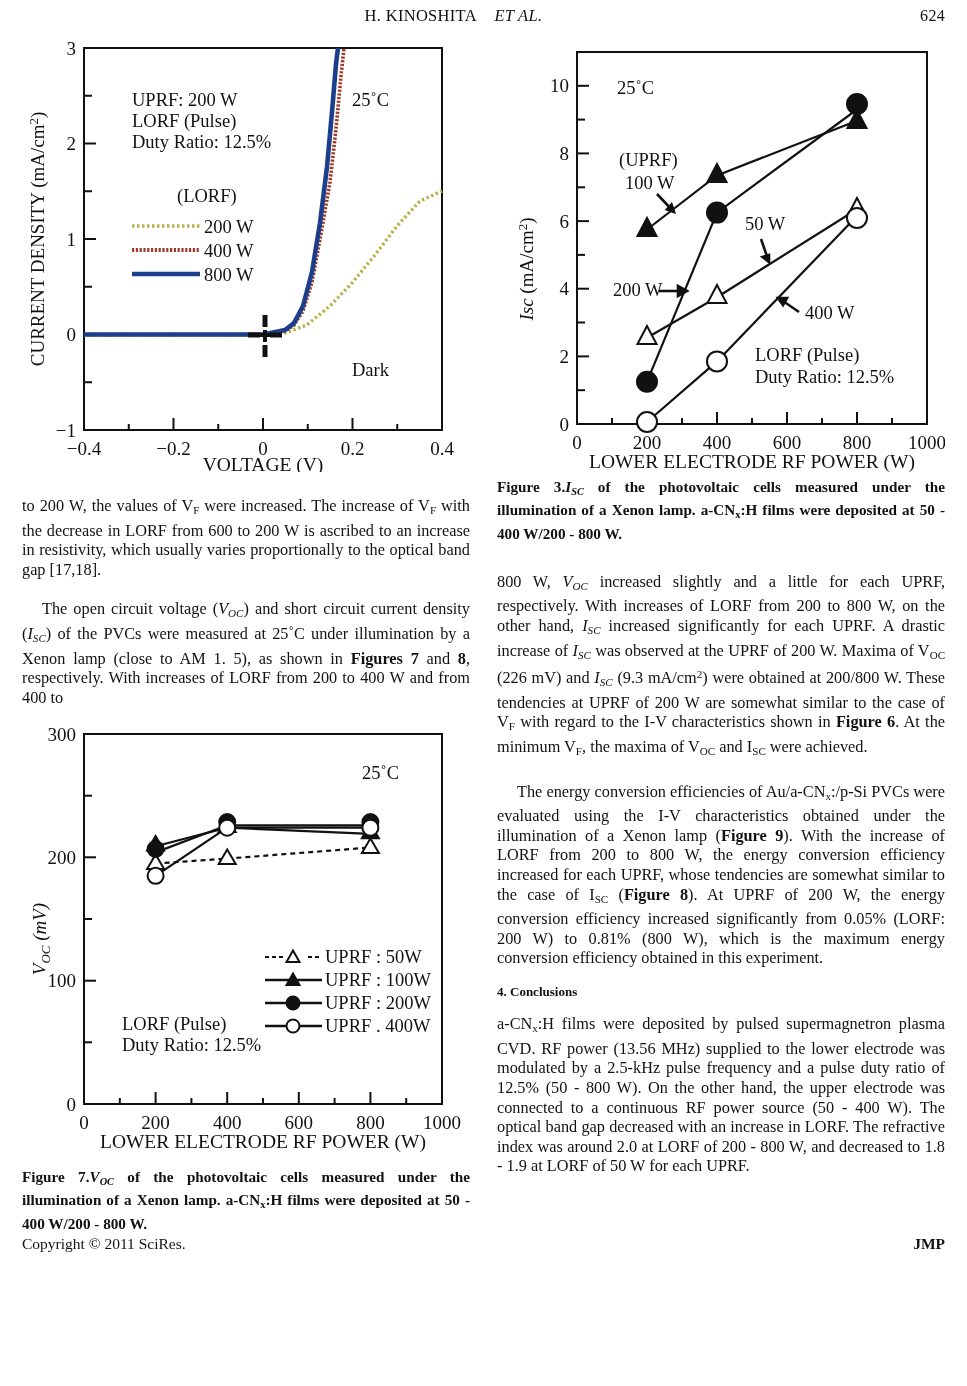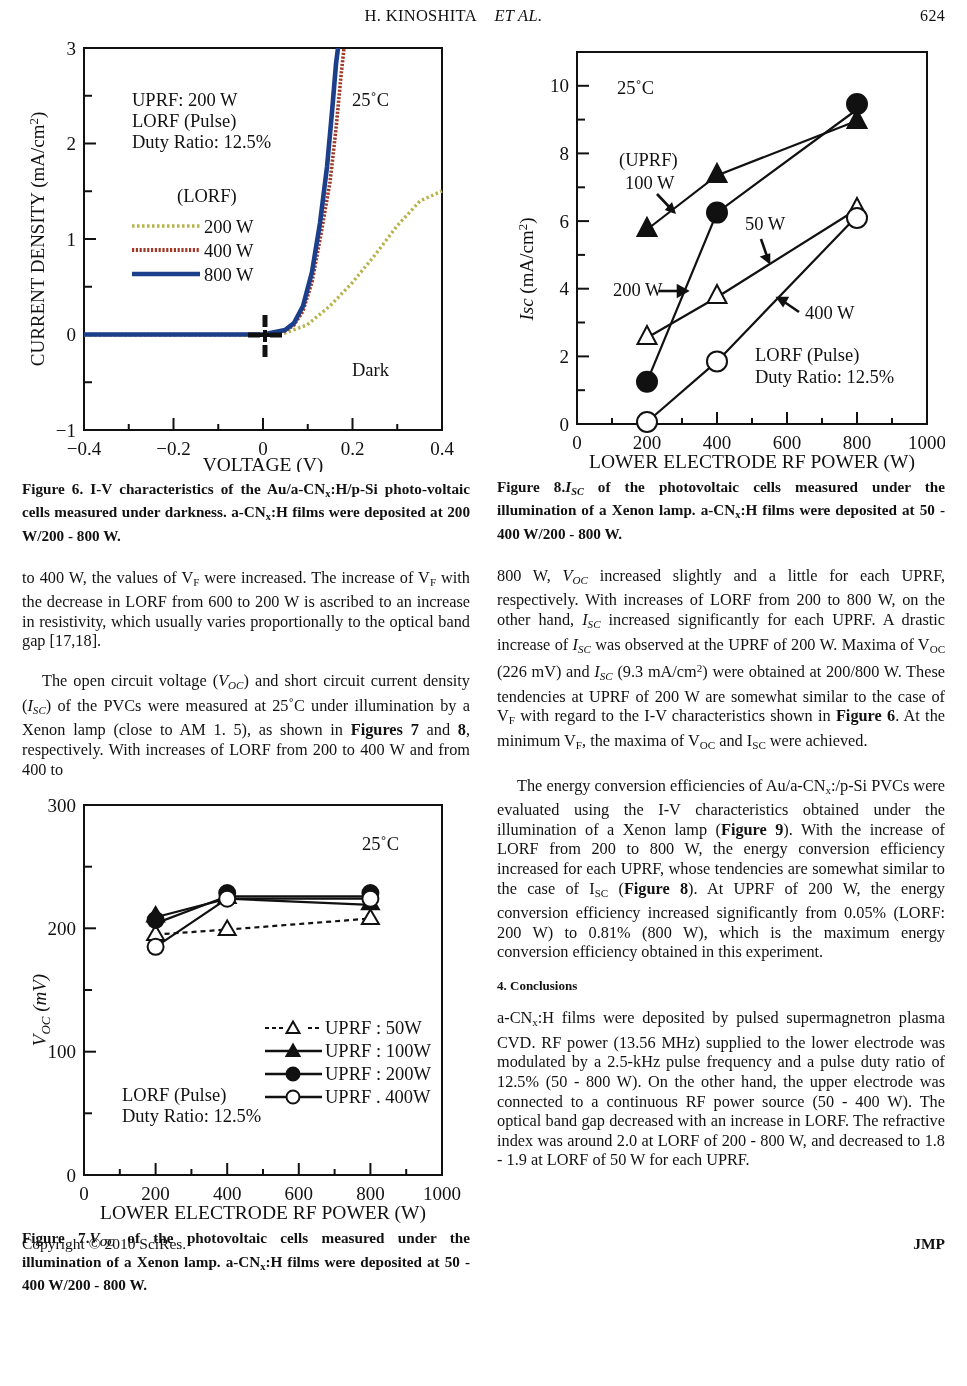--- a/index.html
+++ b/index.html
@@ -186,26 +186,23 @@
             <line x1="226" y1="301" x2="238" y2="301"></line>
             <line x1="248" y1="301" x2="260" y2="301"></line>
           </g>
           <g stroke="#111" stroke-width="4">
             <line x1="238" y1="301" x2="250" y2="301"></line>
             <line x1="243" y1="296" x2="243" y2="308"></line>
           </g>
         </svg>
       </div>
 
-      <p class="cap" style="margin-top:6px;">
-        <span>Figure 6.</span><span> I-V characteristics of the Au/a-CN</span><sub>x</sub><span>:H/p-Si photo-voltaic cells measured under darkness. a-CN</span><sub>x</sub><span>:H films were deposited at 200 W/200 - 800 W.</span>
-      </p>
 
       <p class="body" style="margin-top:22px;">
-        <span>to 400 W, the values of V</span><sub>F</sub><span> were increased. The increase of V</span><sub>F</sub><span> with the decrease in LORF from 600 to 200 W is ascribed to an increase in resistivity, which usually varies proportionally to the optical band gap [17,18].</span>
+        <span>to 200 W, the values of V</span><sub>F</sub><span> were increased. The increase of V</span><sub>F</sub><span> with the decrease in LORF from 600 to 200 W is ascribed to an increase in resistivity, which usually varies proportionally to the optical band gap [17,18].</span>
       </p>
 
       <p class="body indent">
         <span>The open circuit voltage (</span><span class="it">V</span><sub class="it">OC</sub><span>) and short circuit current density (</span><span class="it">I</span><sub class="it">SC</sub><span>) of the PVCs were measured at 25˚C under illumination by a Xenon lamp (close to AM 1. 5), as shown in </span><span class="bd">Figures</span><span> </span><span class="bd">7</span><span> and </span><span class="bd">8</span><span>, respectively. With increases of LORF from 200 to 400 W and from 400 to</span>
       </p>
 
       <div class="figbox" style="margin-top:16px;height:430px;">
         <svg class="fig-svg" width="448" height="428" viewBox="0 0 448 428">
           <rect x="0" y="0" width="448" height="428" fill="#ffffff"></rect>
           <g stroke="#111" stroke-width="2" fill="none">
@@ -297,21 +294,21 @@
             <circle cx="271" cy="279" r="6.5" fill="#111" stroke="#111" stroke-width="2"></circle>
             <text x="303" y="285" font-family="Liberation Serif, serif" font-size="18.5" fill="#111">UPRF : 200W</text>
 
             <line x1="243" y1="302" x2="300" y2="302" stroke="#111" stroke-width="2.6"></line>
             <circle cx="271" cy="302" r="6.5" fill="#fff" stroke="#111" stroke-width="2"></circle>
             <text x="303" y="308" font-family="Liberation Serif, serif" font-size="18.5" fill="#111">UPRF . 400W</text>
           </g>
         </svg>
       </div>
 
-      <p class="cap" style="margin-top:4px;">
+      <p class="cap" style="margin-top:14px;">
         <span>Figure 7.</span><span class="it">V</span><sub class="it">OC</sub><span> of the photovoltaic cells measured under the illumination of a Xenon lamp. a-CN</span><sub>x</sub><span>:H films were deposited at 50 - 400 W/200 - 800 W.</span>
       </p>
     </div>
 
     <div class="col">
 
       <div class="figbox" style="height:440px;">
         <svg class="fig-svg" width="448" height="438" viewBox="0 0 448 438">
           <rect x="0" y="0" width="448" height="438" fill="#ffffff"></rect>
           <g stroke="#111" stroke-width="2" fill="none">
@@ -407,37 +404,37 @@
             <polygon points="220,251 229.5,269 210.5,269" fill="#fff"></polygon>
             <polygon points="360,164 369.5,182 350.5,182" fill="#fff"></polygon>
             <circle cx="150" cy="388" r="10" fill="#fff"></circle>
             <circle cx="220" cy="327.4" r="10" fill="#fff"></circle>
             <circle cx="360" cy="184" r="10" fill="#fff"></circle>
           </g>
         </svg>
       </div>
 
       <p class="cap" style="margin-top:4px;">
-        <span>Figure 8.</span><span class="it">I</span><sub class="it">SC</sub><span> of the photovoltaic cells measured under the illumination of a Xenon lamp. a-CN</span><sub>x</sub><span>:H films were deposited at 50 - 400 W/200 - 800 W.</span>
-      </p>
-
-      <p class="body" style="margin-top:22px;">
+        <span>Figure 3.</span><span class="it">I</span><sub class="it">SC</sub><span> of the photovoltaic cells measured under the illumination of a Xenon lamp. a-CN</span><sub>x</sub><span>:H films were deposited at 50 - 400 W/200 - 800 W.</span>
+      </p>
+
+      <p class="body" style="margin-top:28px;">
         <span>800 W, </span><span class="it">V</span><sub class="it">OC</sub><span> increased slightly and a little for each UPRF, respectively. With increases of LORF from 200 to 800 W, on the other hand, </span><span class="it">I</span><sub class="it">SC</sub><span> increased significantly for each UPRF. A drastic increase of </span><span class="it">I</span><sub class="it">SC</sub><span> was observed at the UPRF of 200 W. Maxima of V</span><sub>OC</sub><span> (226 mV) and </span><span class="it">I</span><sub class="it">SC</sub><span> (9.3 mA/cm</span><sup>2</sup><span>) were obtained at 200/800 W. These tendencies at UPRF of 200 W are somewhat similar to the case of V</span><sub>F</sub><span> with regard to the I-V characteristics shown in </span><span class="bd">Figure 6</span><span>. At the minimum V</span><sub>F</sub><span>, the maxima of V</span><sub>OC</sub><span> and I</span><sub>SC</sub><span> were achieved.</span>
       </p>
 
       <p class="body indent">
         <span>The energy conversion efficiencies of Au/a-CN</span><sub>x</sub><span>:/p-Si PVCs were evaluated using the I-V characteristics obtained under the illumination of a Xenon lamp (</span><span class="bd">Figure 9</span><span>). With the increase of LORF from 200 to 800 W, the energy conversion efficiency increased for each UPRF, whose tendencies are somewhat similar to the case of I</span><sub>SC</sub><span> (</span><span class="bd">Figure 8</span><span>). At UPRF of 200 W, the energy conversion efficiency increased significantly from 0.05% (LORF: 200 W) to 0.81% (800 W), which is the maximum energy conversion efficiency obtained in this experiment.</span>
       </p>
 
       <h2 class="sec">4. Conclusions</h2>
 
       <p class="body">
         <span>a-CN</span><sub>x</sub><span>:H films were deposited by pulsed supermagnetron plasma CVD. RF power (13.56 MHz) supplied to the lower electrode was modulated by a 2.5-kHz pulse frequency and a pulse duty ratio of 12.5% (50 - 800 W). On the other hand, the upper electrode was connected to a continuous RF power source (50 - 400 W). The optical band gap decreased with an increase in LORF. The refractive index was around 2.0 at LORF of 200 - 800 W, and decreased to 1.8 - 1.9 at LORF of 50 W for each UPRF.</span>
       </p>
     </div>
   </div>
 
   <div class="footer">
-    <div class="left">Copyright © 2010 SciRes.</div>
+    <div class="left">Copyright © 2011 SciRes.</div>
     <div class="right">JMP</div>
   </div>
 
 </div>
 
 </body></html>

